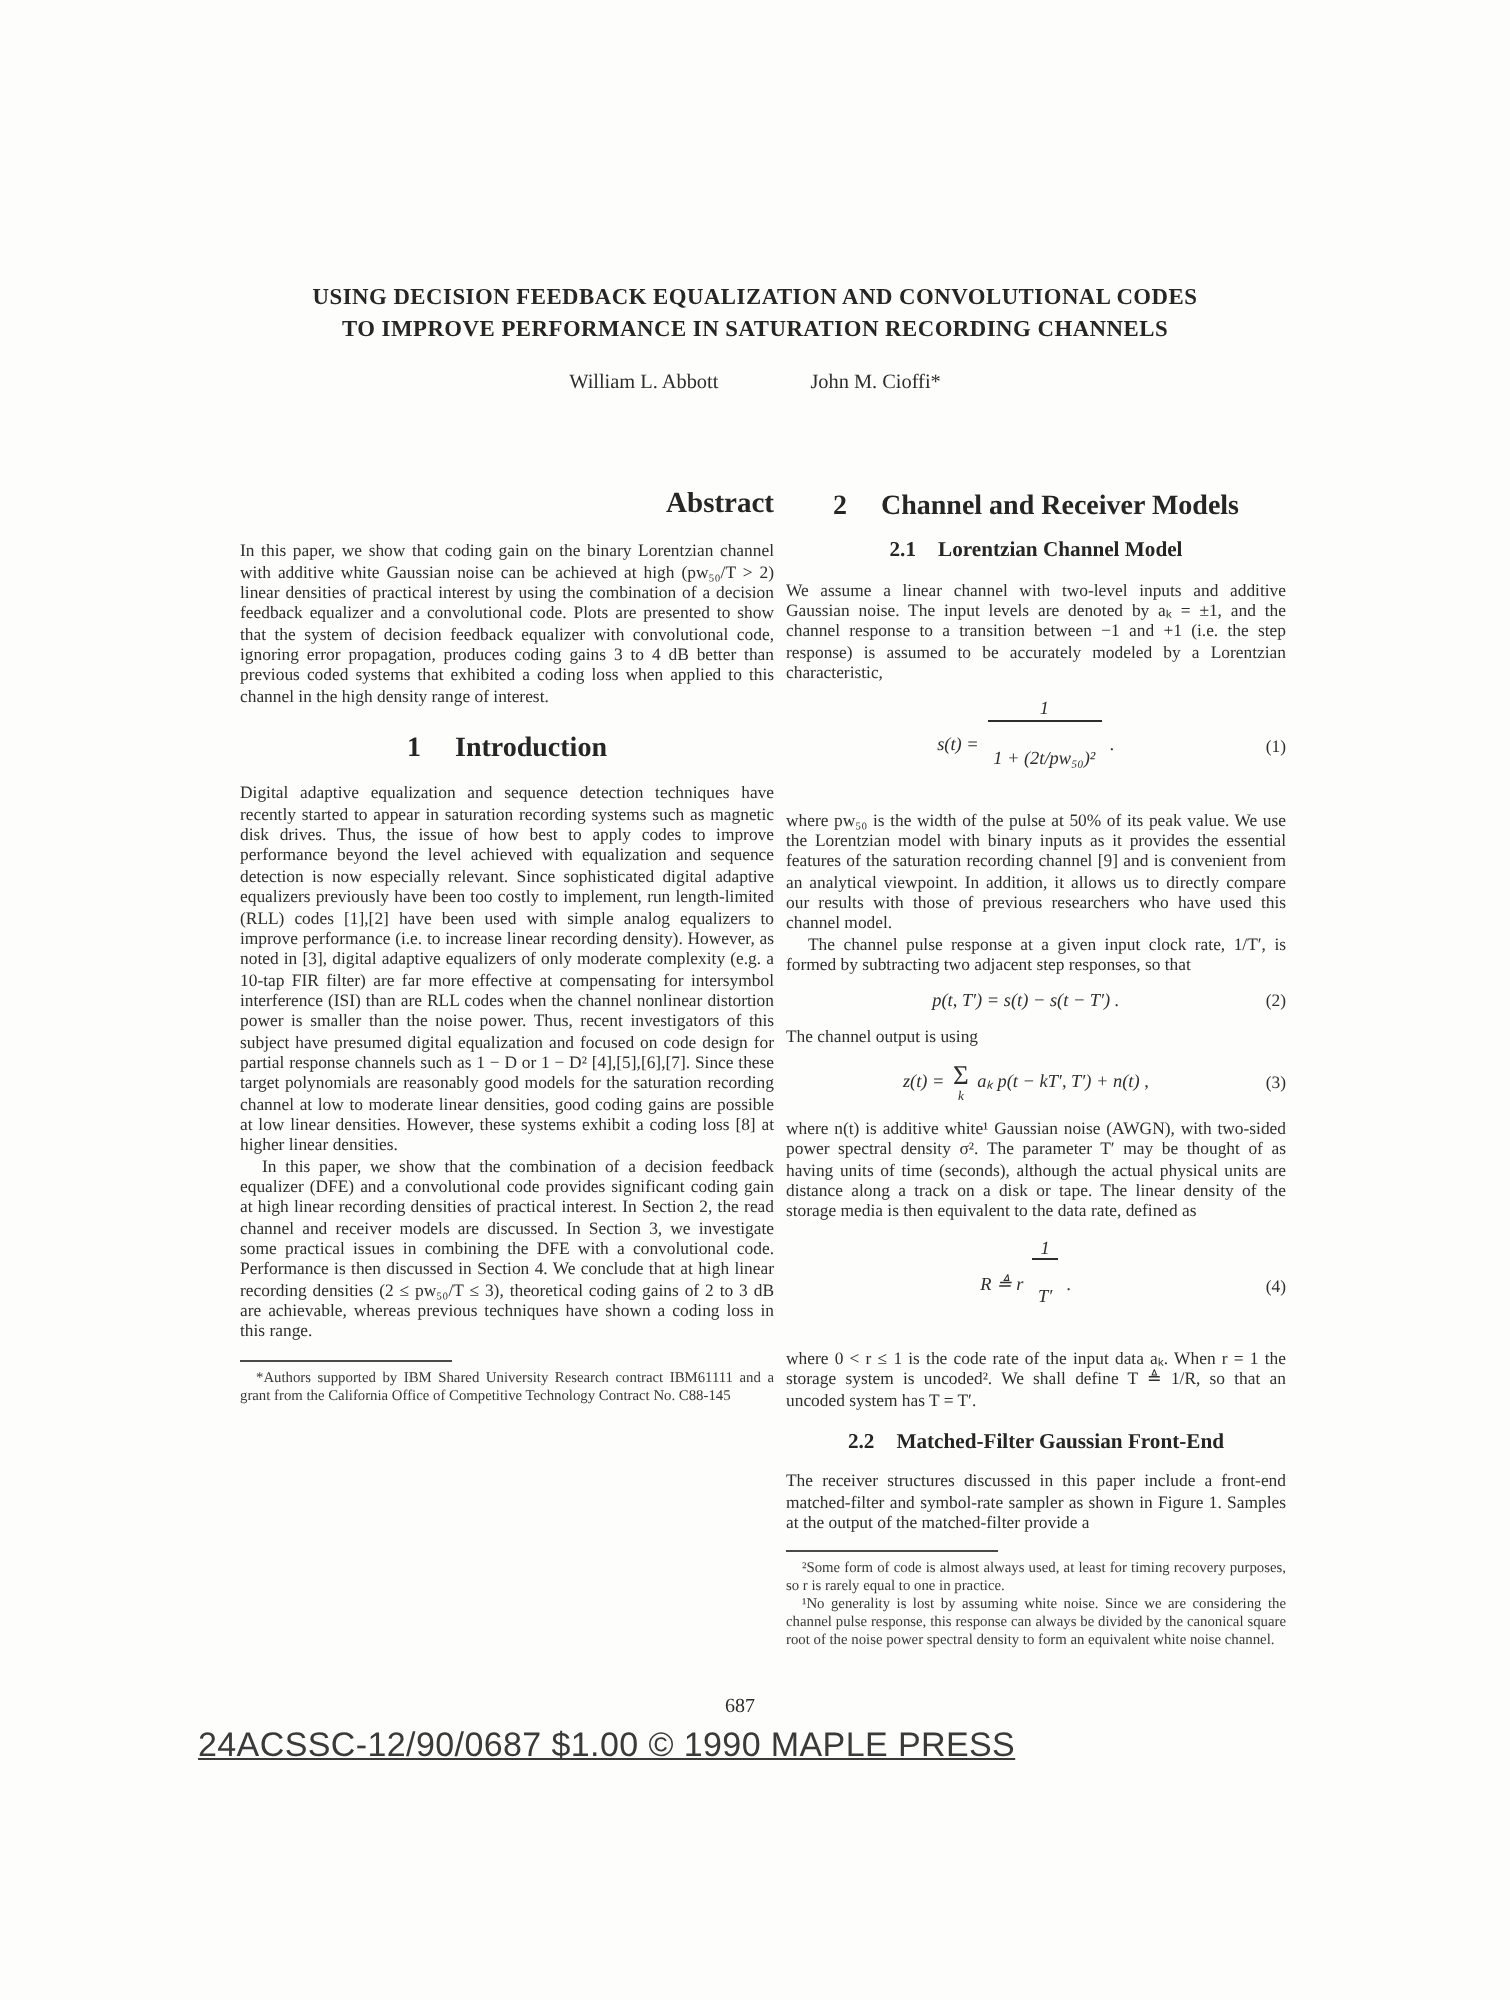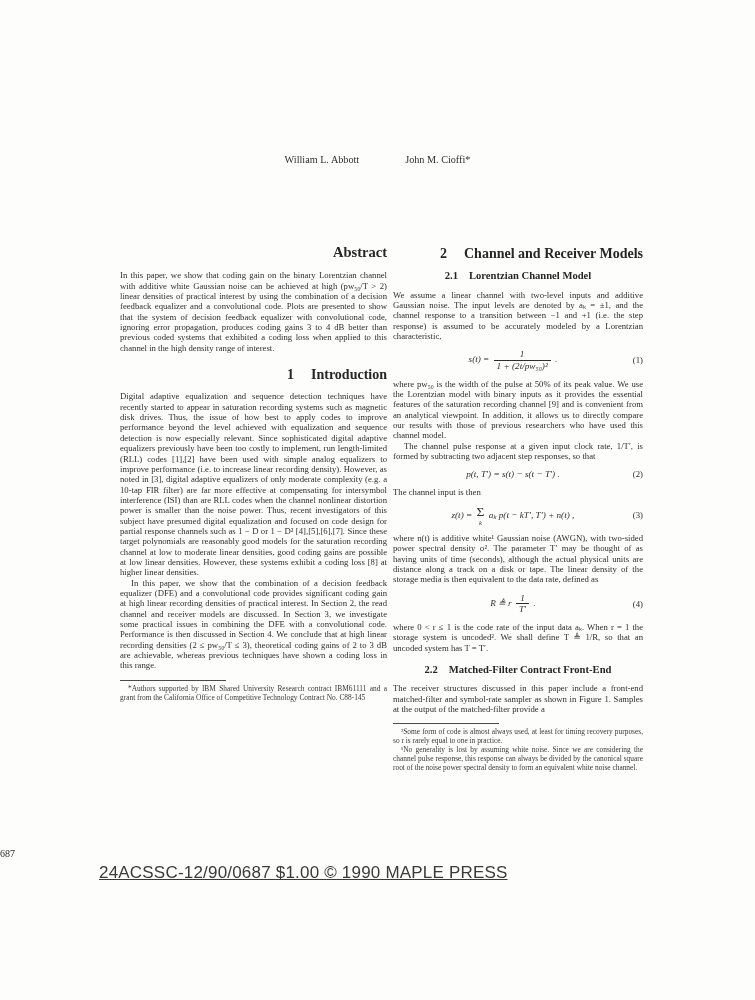--- a/index.html
+++ b/index.html
@@ -19,52 +19,56 @@
   .affil { margin-top:17px; font-size:9.6px; line-height:1.55; }
 
   
   .col { position:absolute; top:247px; text-align:justify; font-size:8.7px; line-height:10.35px; color:#2e2e2e; }
   .col-left  { left:120px; width:267px; }
   .col-right { left:393px; width:250px; }
   .col p { margin:0; }
   p.indent { text-indent:11px; }
 
   .h-abstract { font-size:14.5px; font-weight:bold; margin:0 0 13px 0; text-align:right; color:#262626; }
-  .h-sec { font-size:14px; font-weight:bold; margin:17px 0 11px 0; text-align:right; color:#262626; }
+  .h-sec { font-size:14px; font-weight:bold; margin:17px 0 11px 0; text-align:center; color:#262626; }
   .h-sec .sec-title { margin-left:17px; }
   .h-sec.first { margin-top:2px; }
   .h-subsec { font-size:10.6px; font-weight:bold; margin:12px 0 8px 0; text-align:center; color:#262626; }
   .h-subsec .sec-title { margin-left:11px; }
 
   
   .equation { display:flex; align-items:center; margin:8px 0 7px 0; font-style:italic; font-size:9.2px; }
   .eq-body { flex:1; text-align:center; }
   .eq-num { font-style:normal; font-size:8.7px; }
   .frac { display:inline-block; vertical-align:middle; text-align:center; line-height:1.15; margin:0 2px; }
   .frac .fnum { display:block; padding:0 3px; }
-  .frac .fden { display:block; border-top:0.8px solid #2d2d2d; padding:0 3px; }
+  .frac .fden { display:block; border-top:0.8px solid #2d2d2d; padding:13px 3px; }
   .sum { display:inline-flex; flex-direction:column; align-items:center; vertical-align:middle; margin:0 2px; }
   .sum .sigma { font-style:normal; font-size:13.5px; line-height:1; }
   .sum .sumsub { font-size:6.6px; line-height:1; margin-top:1px; }
 
   
   .fn-rule { width:106px; height:0; border-top:0.9px solid #4a4a4a; margin:9px 0 4px 0; }
   .footnote { font-size:7.4px; line-height:8.8px; text-align:justify; color:#383838; }
   .footnote p { text-indent:8px; margin:0; }
 
   
-  .page-number { position:absolute; top:848px; left:0; width:740px; font-size:10px; }
+  .page-number { position:absolute; top:848px; left:0; width:740px; text-align:center; font-size:10px; }
   .copyright { position:absolute; top:863px; left:99px; font-size:17px; font-family:"Liberation Sans", sans-serif; color:#3a3a3a; letter-spacing:.2px;text-decoration:underline; }
 </style>
 </head>
 <body>
 
 <div class="page">
 
   <div class="titleblock">
+    <h1 class="paper-title">
+      <span>USING DECISION FEEDBACK EQUALIZATION AND CONVOLUTIONAL CODES</span>
+      <span>TO IMPROVE PERFORMANCE IN SATURATION RECORDING CHANNELS</span>
+    </h1>
     <div class="authors">
       <span>William L. Abbott</span>
       <span>John M. Cioffi*</span>
     </div>
     <div class="affil">
     </div>
   </div>
 
   <section class="col col-left">
     <h2 class="h-abstract">Abstract</h2>
@@ -101,21 +105,21 @@
     </div>
 
     <p>where pw₅₀ is the width of the pulse at 50% of its peak value. We use the Lorentzian model with binary inputs as it provides the essential features of the saturation recording channel [9] and is convenient from an analytical viewpoint. In addition, it allows us to directly compare our results with those of previous researchers who have used this channel model.</p>
     <p class="indent">The channel pulse response at a given input clock rate, 1/T′, is formed by subtracting two adjacent step responses, so that</p>
 
     <div class="equation">
       <span class="eq-body">p(t, T′) = s(t) − s(t − T′)  .</span>
       <span class="eq-num">(2)</span>
     </div>
 
-    <p>The channel input is then</p>
+    <p>The channel output is using</p>
 
     <div class="equation">
       <span class="eq-body">
         <span>z(t) = </span><span class="sum">
             <span class="sigma">Σ</span>
             <span class="sumsub">k</span>
           </span><span> aₖ p(t − kT′, T′) + n(t)  ,</span>
       </span>
       <span class="eq-num">(3)</span>
     </div>
@@ -125,21 +129,21 @@
     <div class="equation">
       <span class="eq-body">
         <span>R ≜ r </span><span class="frac"><span class="fnum">1</span><span class="fden">T′</span></span><span> .</span>
       </span>
       <span class="eq-num">(4)</span>
     </div>
 
     <p>where 0 &lt; r ≤ 1 is the code rate of the input data aₖ. When r = 1 the storage system is uncoded². We shall define T ≜ 1/R, so that an uncoded system has T = T′.</p>
 
     <h3 class="h-subsec">
-      <span class="sec-num">2.2</span><span class="sec-title">Matched-Filter Contract Front-End</span>
+      <span class="sec-num">2.2</span><span class="sec-title">Matched-Filter Gaussian Front-End</span>
     </h3>
 
     <p>The receiver structures discussed in this paper include a front-end matched-filter and symbol-rate sampler as shown in Figure 1. Samples at the output of the matched-filter provide a</p>
 
     <div class="fn-rule"></div>
     <div class="footnote">
       <p>²Some form of code is almost always used, at least for timing recovery purposes, so r is rarely equal to one in practice.</p>
       <p>¹No generality is lost by assuming white noise. Since we are considering the channel pulse response, this response can always be divided by the canonical square root of the noise power spectral density to form an equivalent white noise channel.</p>
     </div>
   </section>

